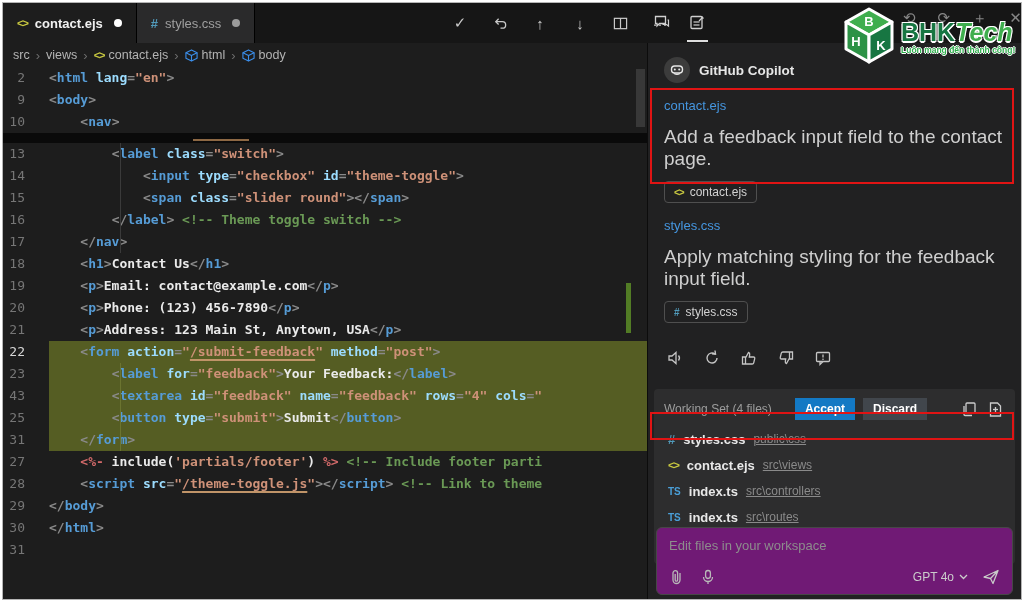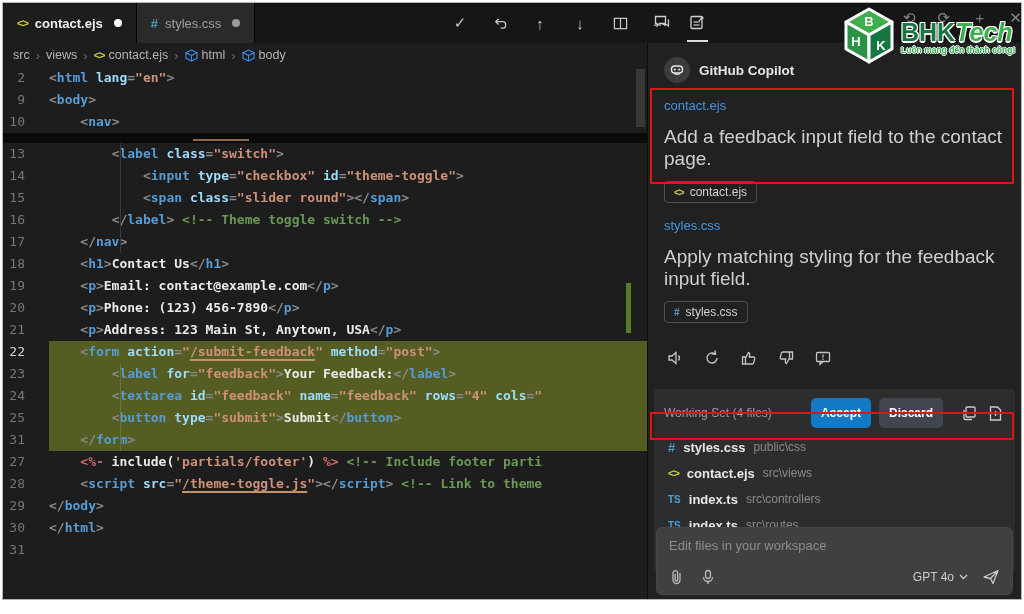--- a/index.html
+++ b/index.html
@@ -89,36 +89,36 @@
           font-size:12px; color:#d2d2d2; cursor:pointer; }
   .chip .fi-code, .chip .fi-hash { font-size:10px; }
   .actions { display:flex; gap:15px; padding:24px 16px 0 16px; }
   .act { width:22px; height:22px; display:flex; align-items:center; justify-content:center;
          color:#c5c5c5; cursor:pointer; }
 
   .ws-card { margin:20px 6px 0 6px; background:#2d2d2e; border-radius:4px;
              padding:9px 10px 8px 10px; }
   .ws-head { display:flex; align-items:center; }
   .ws-title { font-size:12px; color:#9d9d9d; flex:1; }
-  .btn { border:none; border-radius:5px; height:30px; padding:0 10px; font-size:12px;
+  .btn { border:none; border-radius:0; height:22px; padding:0 10px; font-size:12px;
          font-weight:bold; color:#fff; cursor:pointer; font-family:inherit; }
   .btn.accept { background:#1379c4; margin-right:8px; }
-  .btn.discard { background:#41464c; margin-right:10px; }
+  .btn.discard { background:#41464c; margin-right:26px; }
   .ws-hicon { width:20px; height:20px; display:flex; align-items:center;
               justify-content:center; color:#cccccc; cursor:pointer; margin-left:6px; }
   .ws-row { display:flex; align-items:center; gap:8px; height:26px; padding-left:4px;
             font-size:13px; cursor:pointer; }
   .ws-name { color:#e8e8e8; font-weight:bold; }
-  .ws-path { color:#8a8a8a; font-size:12px; }
+  .ws-path { color:#8a8a8a; font-size:12px;text-decoration:underline; }
   .add-files { display:flex; align-items:center; gap:6px; height:26px; padding-left:4px;
                color:#c0c0c0; font-size:12.5px; cursor:pointer; }
   .plus { font-size:15px; color:#c0c0c0; }
 
   .inputbox { position:absolute; left:8px; right:8px; top:484px; height:68px;
-              background:#404040; border:1px solid #474747; border-radius:6px;
+              background:#701a75; border:1px solid #474747; border-radius:6px;
               padding:10px 12px 8px 12px; }
   .placeholder { color:#8d8d8d; font-size:13px; }
   .in-row { position:absolute; left:10px; right:12px; bottom:8px; display:flex;
             align-items:center; gap:14px; color:#b9b9b9; }
   .model { margin-left:auto; display:flex; align-items:center; gap:5px;
            font-size:12px; color:#cccccc; cursor:pointer; }
   .iic { width:18px; height:18px; display:flex; align-items:center;
          justify-content:center; cursor:pointer; }
 
   .redbox { position:absolute; border:2px solid #e01414; pointer-events:none; z-index:20; }
@@ -301,21 +301,21 @@
           </div>
           <div class="row add">
             <span class="ln active">22</span>
             <span class="lc">    <span class="k-p">&lt;</span><span class="k-t">form</span><span class="k-x"> </span><span class="k-a">action</span><span class="k-p">=</span><span class="k-s">"</span><span class="k-u">/submit-feedback</span><span class="k-s">"</span><span class="k-x"> </span><span class="k-a">method</span><span class="k-p">=</span><span class="k-s">"post"</span><span class="k-p">&gt;</span></span>
           </div>
           <div class="row add">
             <span class="ln">23</span>
             <span class="lc">        <span class="k-p">&lt;</span><span class="k-t">label</span><span class="k-x"> </span><span class="k-a">for</span><span class="k-p">=</span><span class="k-s">"feedback"</span><span class="k-p">&gt;</span><span class="k-x">Your Feedback:</span><span class="k-p">&lt;/</span><span class="k-t">label</span><span class="k-p">&gt;</span></span>
           </div>
           <div class="row add">
-            <span class="ln">24</span>
+            <span class="ln">43</span>
             <span class="lc">        <span class="k-p">&lt;</span><span class="k-t">textarea</span><span class="k-x"> </span><span class="k-a">id</span><span class="k-p">=</span><span class="k-s">"feedback"</span><span class="k-x"> </span><span class="k-a">name</span><span class="k-p">=</span><span class="k-s">"feedback"</span><span class="k-x"> </span><span class="k-a">rows</span><span class="k-p">=</span><span class="k-s">"4"</span><span class="k-x"> </span><span class="k-a">cols</span><span class="k-p">=</span><span class="k-s">"</span></span>
           </div>
           <div class="row add">
             <span class="ln">25</span>
             <span class="lc">        <span class="k-p">&lt;</span><span class="k-t">button</span><span class="k-x"> </span><span class="k-a">type</span><span class="k-p">=</span><span class="k-s">"submit"</span><span class="k-p">&gt;</span><span class="k-x">Submit</span><span class="k-p">&lt;/</span><span class="k-t">button</span><span class="k-p">&gt;</span></span>
           </div>
           <div class="row add">
             <span class="ln">31</span>
             <span class="lc">    <span class="k-p">&lt;/</span><span class="k-t">form</span><span class="k-p">&gt;</span></span>
           </div>

